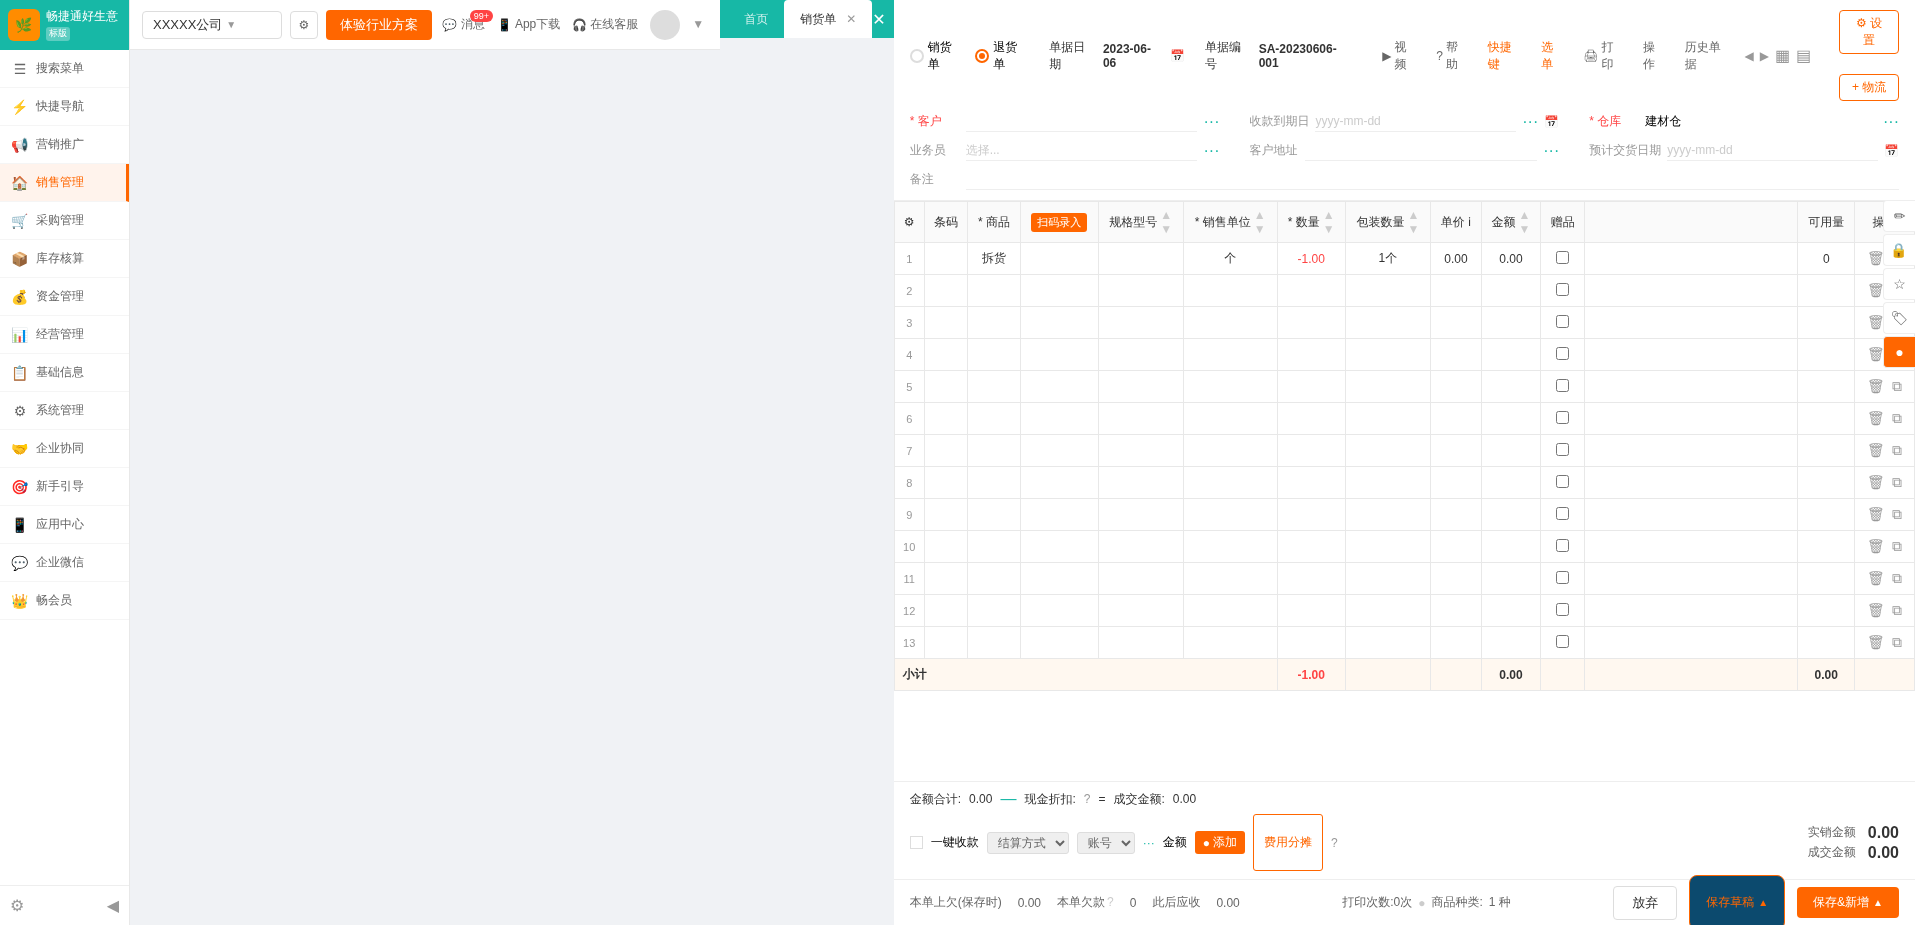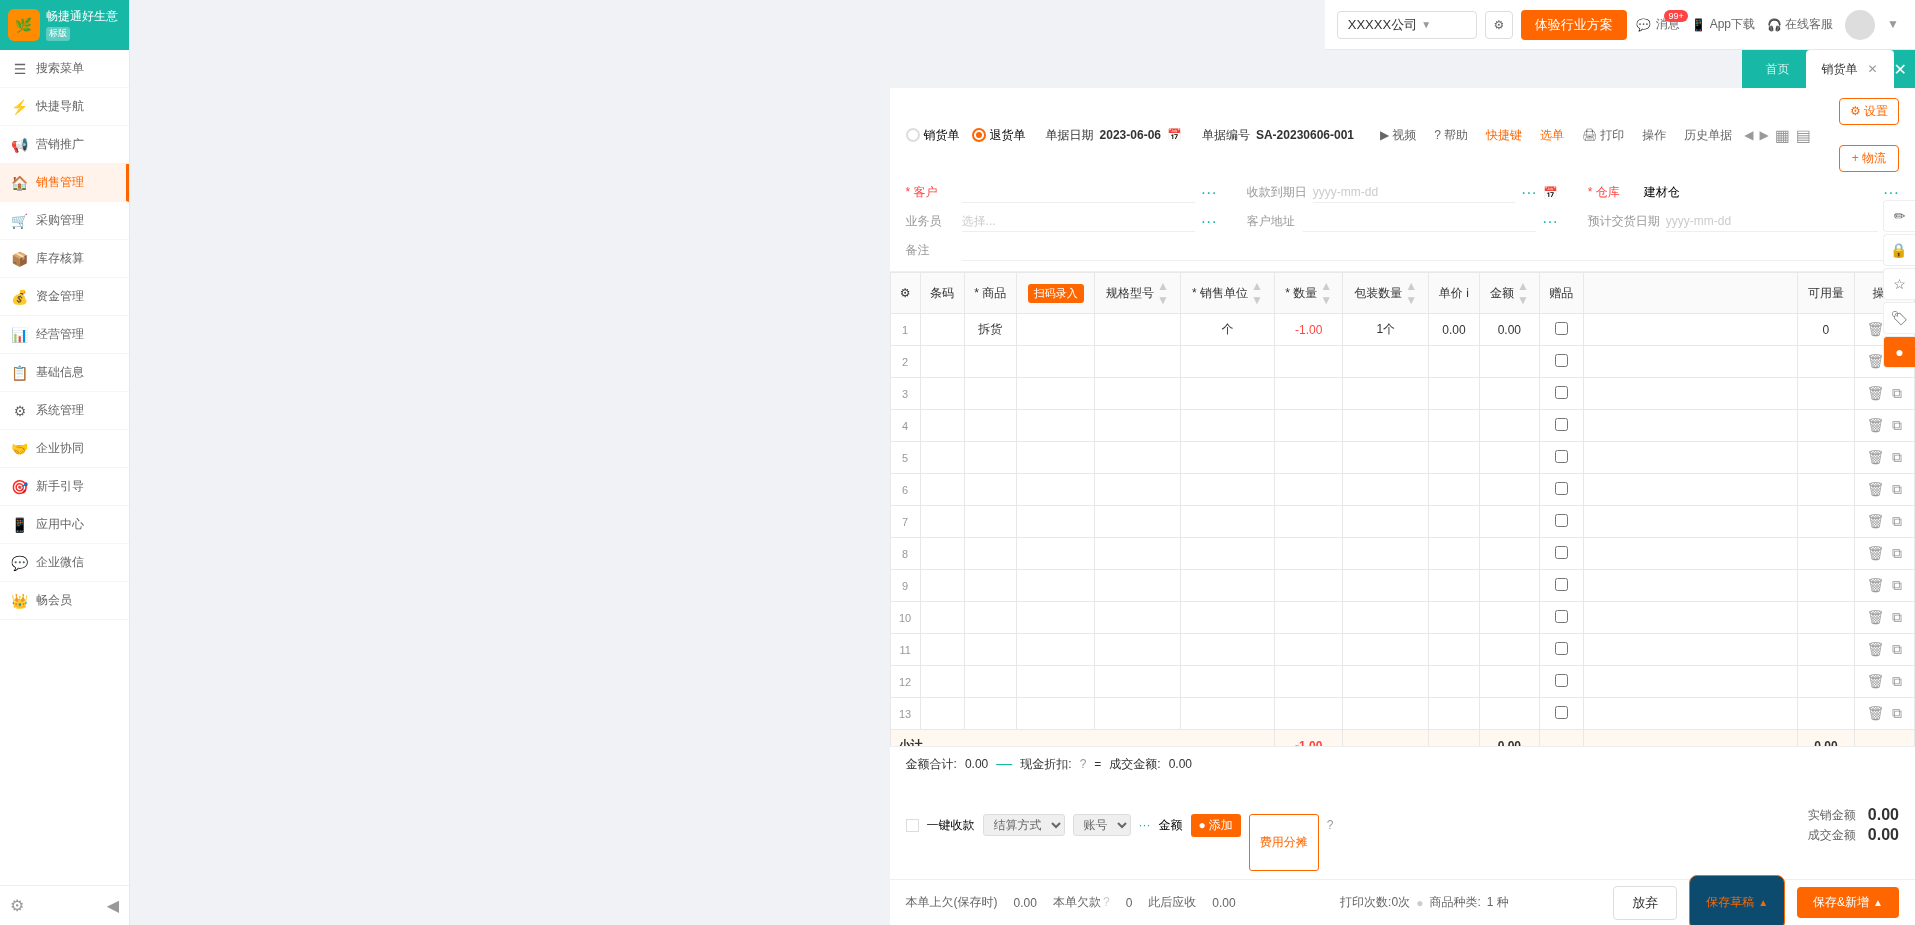--- a/index.html
+++ b/index.html
@@ -12,21 +12,21 @@
     .sidebar-logo-text { font-size: 11px; color: #fff; line-height: 1.3; }
     .sidebar-tag { font-size: 9px; background: rgba(255,255,255,0.3); border-radius: 3px; padding: 1px 3px; margin-top: 2px; display: inline-block; }
     .sidebar-menu { flex: 1; overflow-y: auto; }
     .sidebar-item { display: flex; align-items: center; gap: 8px; padding: 10px 12px; cursor: pointer; color: #666; border-bottom: 1px solid #f5f5f5; }
     .sidebar-item.active { background: #fff3ec; color: #ff6600; border-right: 3px solid #ff6600; }
     .sidebar-item-icon { width: 16px; height: 16px; display: flex; align-items: center; justify-content: center; font-size: 14px; flex-shrink: 0; }
     .sidebar-item-label { font-size: 12px; }
     .sidebar-bottom { padding: 10px; display: flex; justify-content: space-between; align-items: center; border-top: 1px solid #eee; }
 
     
-    .main { flex: 1; display: flex; flex-direction: column; overflow: hidden; align-items: flex-end; }
+    .main { flex: 1; display: flex; flex-direction: row; overflow: hidden; }
 
     
     .topbar { background: #fff; height: 50px; display: flex; align-items: center; padding: 0 12px; gap: 10px; border-bottom: 1px solid #e8e8e8; justify-content: space-between; }
     .topbar-left { display: flex; align-items: center; gap: 8px; }
     .company-selector { display: flex; align-items: center; gap: 4px; border: 1px solid #ddd; border-radius: 4px; padding: 4px 10px; cursor: pointer; min-width: 140px; }
     .company-name { font-size: 13px; color: #333; }
     .gear-btn { width: 28px; height: 28px; border: 1px solid #ddd; border-radius: 4px; display: flex; align-items: center; justify-content: center; cursor: pointer; color: #666; }
     .trial-btn { background: #ff6600; color: #fff; border: none; border-radius: 4px; padding: 6px 14px; cursor: pointer; font-size: 13px; }
     .topbar-right { display: flex; align-items: center; gap: 12px; }
     .topbar-msg { display: flex; align-items: center; gap: 4px; cursor: pointer; color: #666; position: relative; }
@@ -84,21 +84,21 @@
     .th-sort { display: flex; align-items: center; justify-content: center; gap: 3px; }
     .sort-arrows { display: flex; flex-direction: column; font-size: 8px; color: #ccc; }
 
     
     .bottom-area { background: #fff; border-top: 1px solid #eee; padding: 8px 16px; }
     .bottom-totals { display: flex; align-items: center; gap: 8px; font-size: 12px; color: #333; }
     .bottom-payment { display: flex; align-items: center; gap: 8px; margin-top: 6px; font-size: 12px; }
     .checkbox-sm { width: 13px; height: 13px; border: 1px solid #ddd; display: inline-block; cursor: pointer; }
     .payment-select { border: 1px solid #ddd; border-radius: 3px; padding: 2px 6px; color: #666; }
     .add-btn { background: #ff6600; color: #fff; border: none; border-radius: 3px; padding: 3px 8px; cursor: pointer; display: flex; align-items: center; gap: 3px; }
-    .expense-btn { background: #fff; border: 1px solid #ff6600; color: #ff6600; border-radius: 3px; padding: 19px 10px; cursor: pointer; margin-top: 35px; }
+    .expense-btn { background: #fff; border: 1px solid #ff6600; color: #ff6600; border-radius: 3px; padding: 19px 10px; cursor: pointer; }
     .question-icon { color: #999; cursor: pointer; }
 
     .footer-bar { background: #fff; height: 46px; display: flex; align-items: center; padding: 0 16px; justify-content: space-between; border-top: 1px solid #eee; }
     .footer-left { display: flex; align-items: center; gap: 16px; font-size: 12px; color: #666; }
     .footer-center { display: flex; align-items: center; gap: 6px; font-size: 12px; color: #666; }
     .footer-right { display: flex; align-items: center; gap: 12px; }
     .abandon-btn { border: 1px solid #ddd; background: #fff; color: #333; border-radius: 4px; padding: 7px 18px; cursor: pointer; font-size: 13px; }
     .save-draft-btn { background: #0c4a6e; border: 1px solid #ff6600; color: #ff6600; border-radius: 8px; padding: 18px 16px; cursor: pointer; font-size: 13px; display: flex; align-items: center; gap: 4px; }
     .save-new-btn { background: #ff6600; color: #fff; border: none; border-radius: 4px; padding: 7px 16px; cursor: pointer; font-size: 13px; display: flex; align-items: center; gap: 4px; }
     .btn-arrow { font-size: 10px; }

